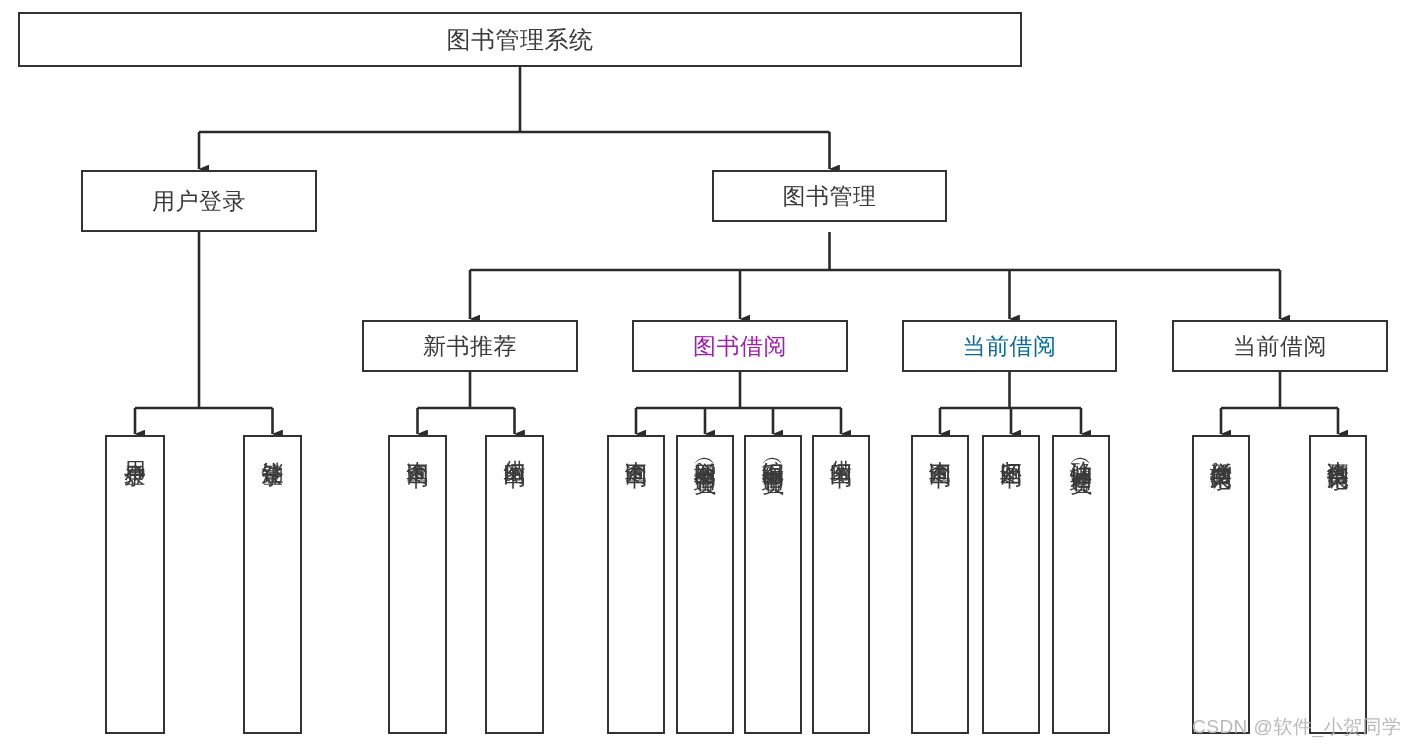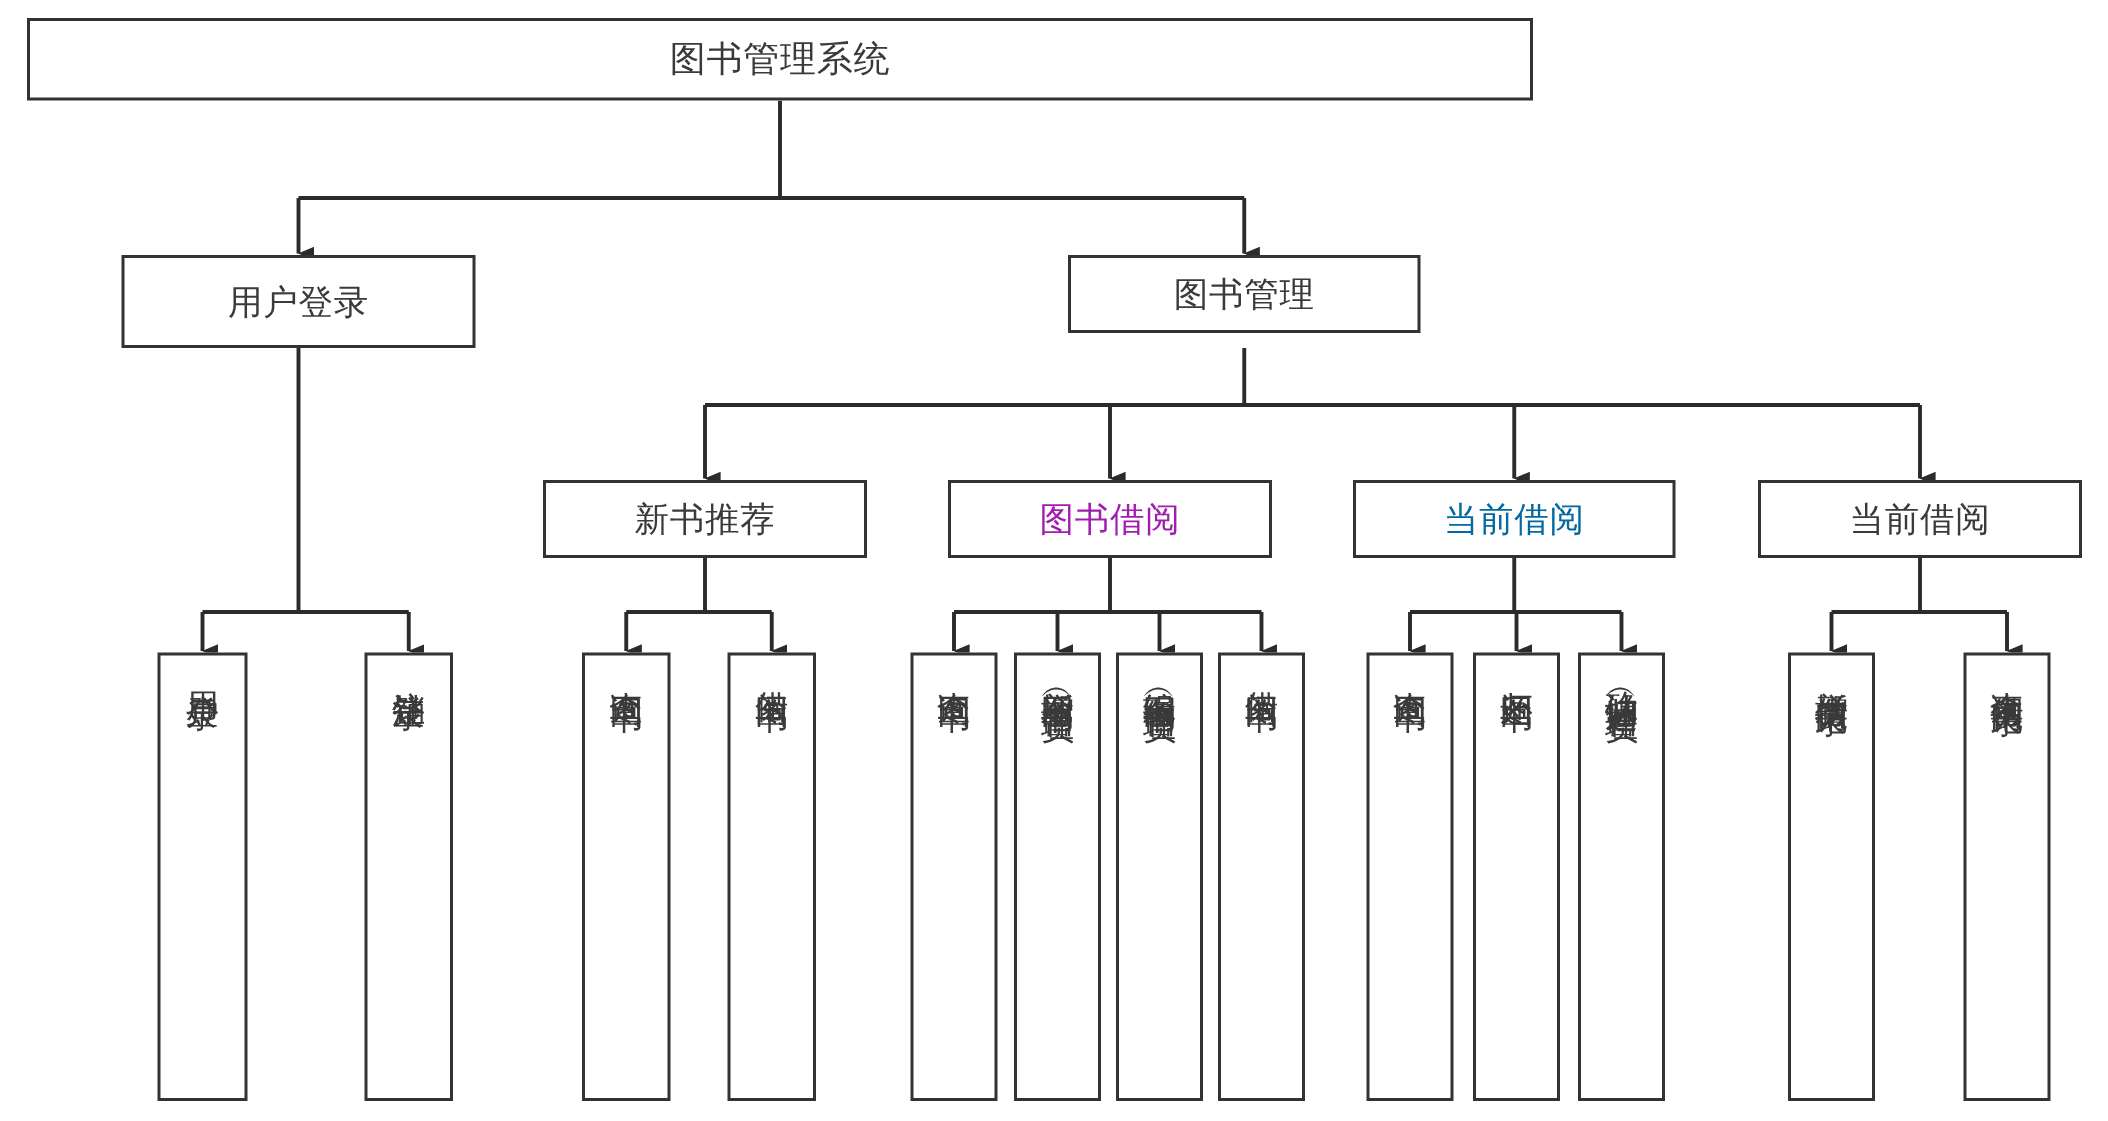--- a/index.html
+++ b/index.html
@@ -171,14 +171,15 @@
         <span class="node-label" style="color: rgb(58, 58, 58);">确认归还（管理员）</span>
       </div>
       <div class="node-box node-leaf" style="left: 1192px; top: 435px; width: 58px; height: 299px; border-color: rgb(51, 51, 51); background: rgb(255, 255, 255);">
         <span class="node-label" style="color: rgb(58, 58, 58);">新增借阅记录</span>
       </div>
       <div class="node-box node-leaf" style="left: 1309px; top: 435px; width: 58px; height: 299px; border-color: rgb(51, 51, 51); background: rgb(255, 255, 255);">
         <span class="node-label" style="color: rgb(58, 58, 58);">查询借阅记录</span>
       </div>
     </div>
 
+  <div id="watermark" style="left: 1192px; top: 714px;">CSDN @软件_小贺同学</div>
 
 </div>
 
 </body></html>

